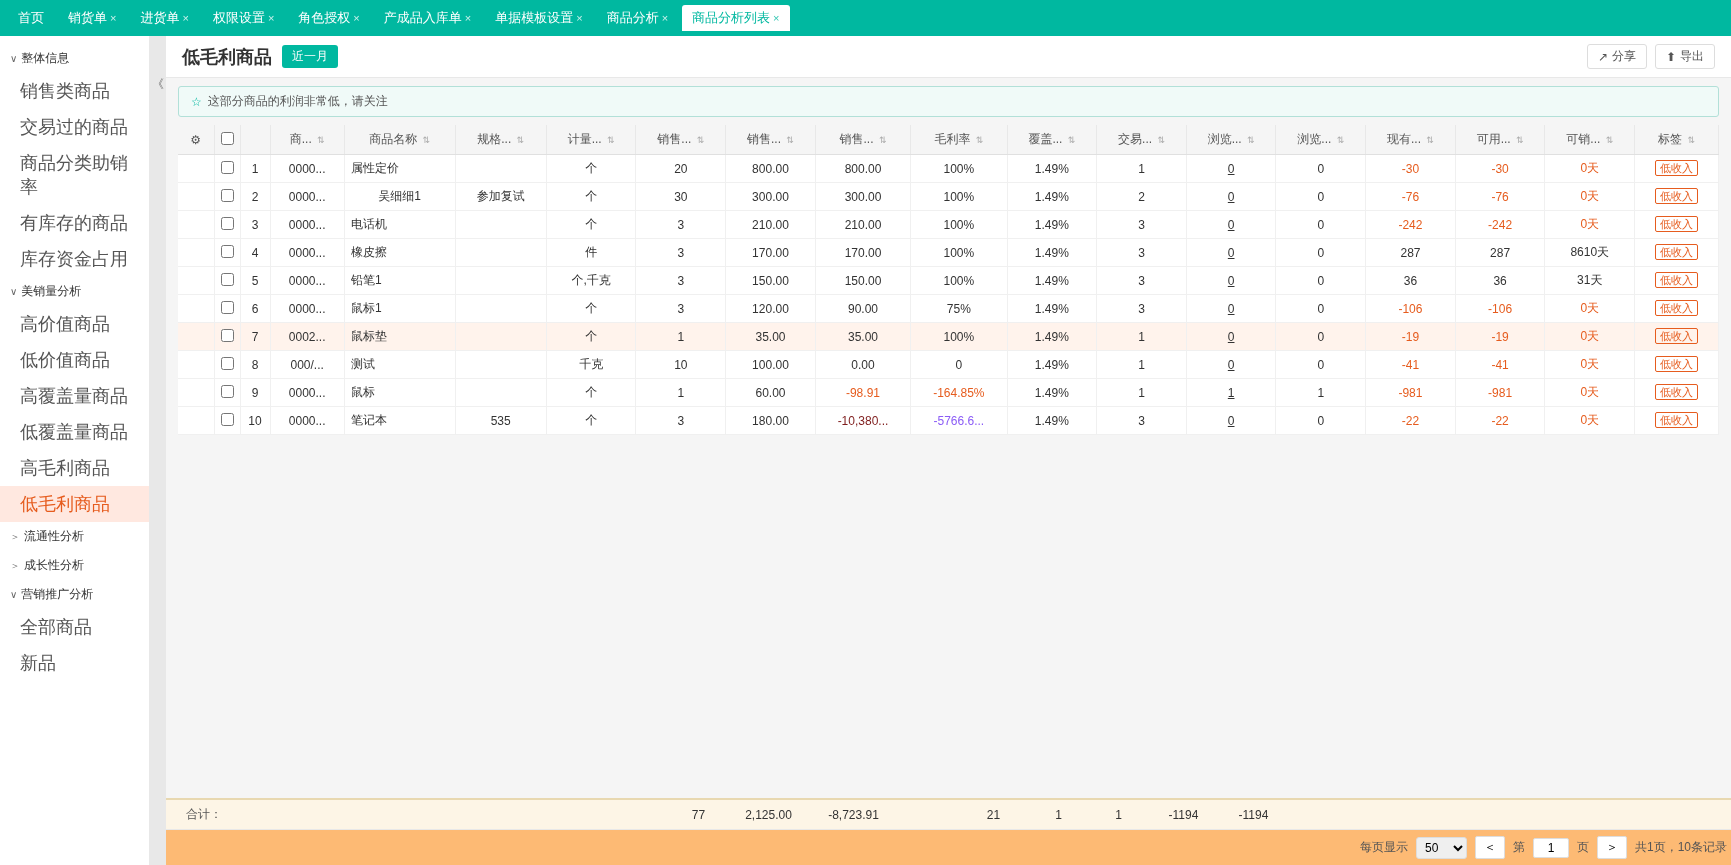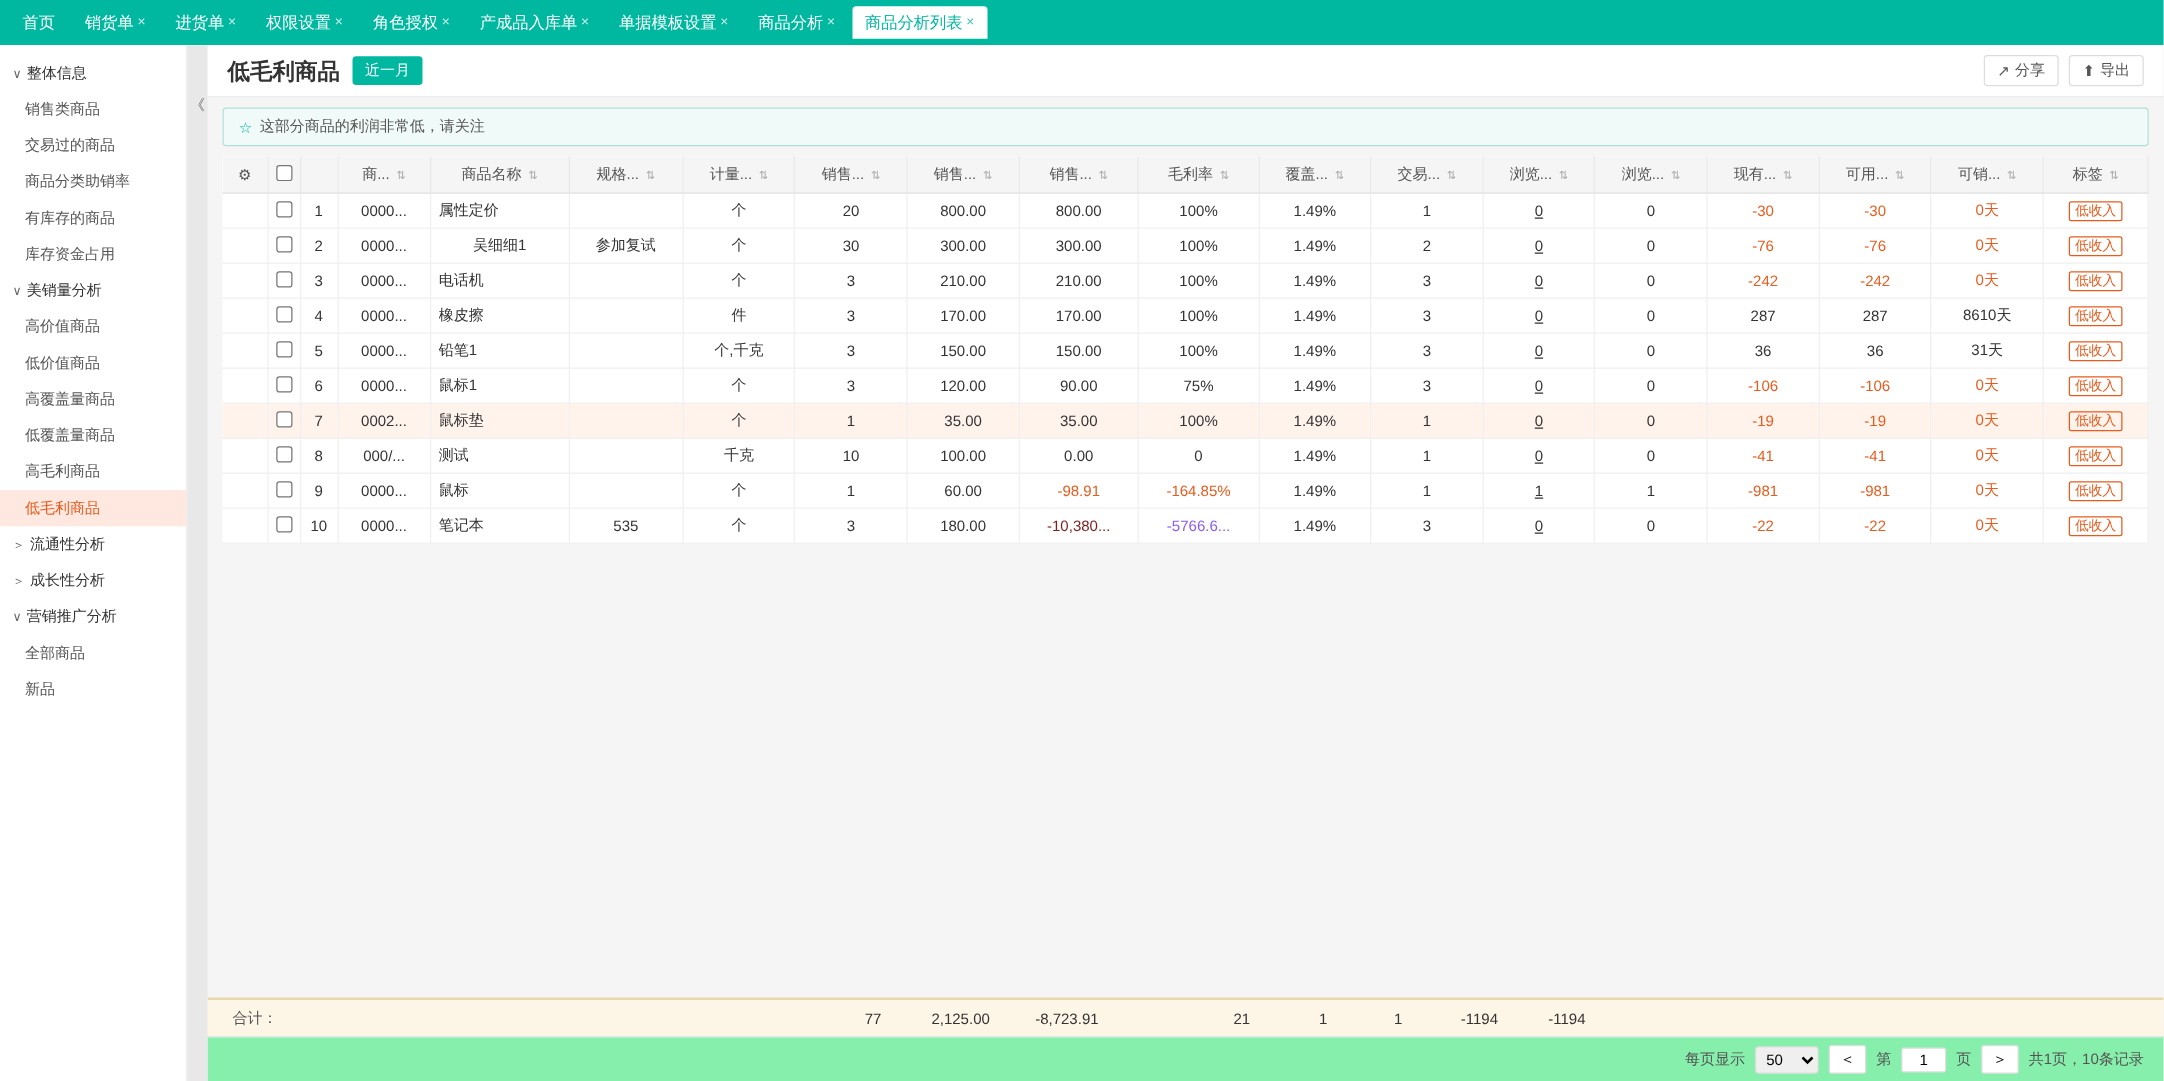--- a/index.html
+++ b/index.html
@@ -43,21 +43,21 @@
       padding: 6px 10px;
       font-size: 12px;
       color: #333;
       cursor: pointer;
     }
     .sidebar-group-header .arrow { font-size: 10px; color: #666; }
     .sidebar-item {
       padding: 6px 10px 6px 20px;
       cursor: pointer;
       color: #555;
-      font-size: 12px;
+      font-size: 18px;
     }
     .sidebar-item.active { background: #ffe8e0; color: #e65c1e; }
 
     
     .collapse-btn {
       width: 16px;
       background: #e8e8e8;
       display: flex; align-items: flex-start; justify-content: center;
       padding-top: 40px;
       cursor: pointer;
@@ -196,26 +196,26 @@
       display: flex;
       justify-content: center;
     }
     .total-cell {
       text-align: center;
       padding: 0 4px;
     }
 
     
     .pagination-bar {
-      background: #86efac;
+      background: #fdba74;
       border-top: 1px solid #e8e8e8;
       display: flex;
       align-items: center;
       justify-content: flex-end;
-      padding: 6px 16px;
+      padding: 6px 4px;
       gap: 8px;
       font-size: 12px;
       color: #555;
     }
     .page-size-select {
       border: 1px solid #ddd;
       border-radius: 3px;
       padding: 2px 4px;
       font-size: 12px;
     }

